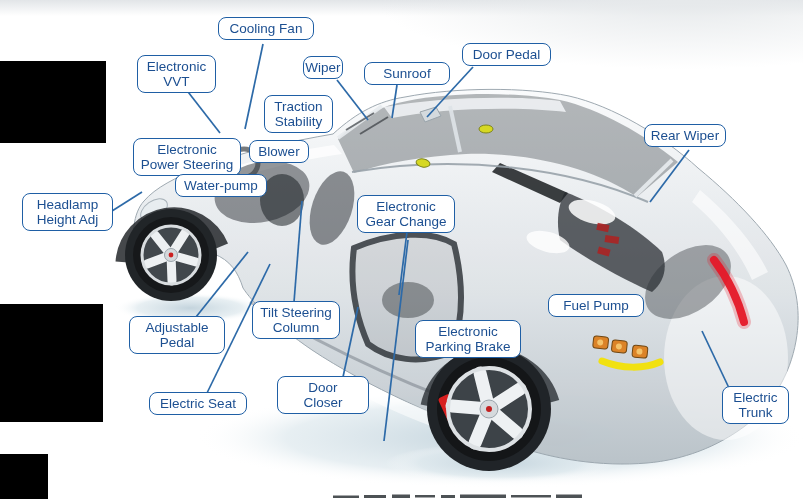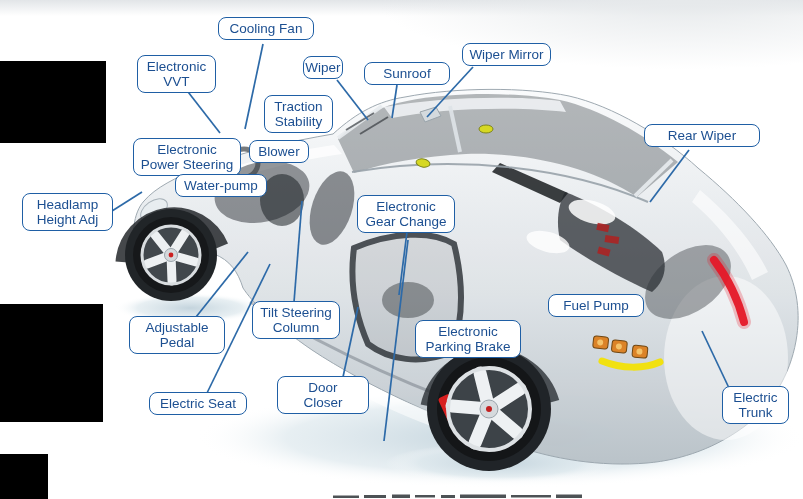--- a/index.html
+++ b/index.html
@@ -175,30 +175,30 @@
       <rect x="511" y="495" width="40" height="2.5"></rect>
         <rect x="556" y="494.5" width="26" height="3.5"></rect>
     </g>
   </svg>
 
   <div class="callout" style="left:218px;top:17px;width:96px">Cooling Fan</div>
   <div class="callout" style="left:137px;top:55px;width:79px">Electronic
 VVT</div>
   <div class="callout" style="left:303px;top:56px;width:40px">Wiper</div>
   <div class="callout" style="left:364px;top:62px;width:86px">Sunroof</div>
-  <div class="callout" style="left:462px;top:43px;width:89px">Wiper Mirror</div>
+  <div class="callout" style="left:462px;top:43px;width:89px">Door Pedal</div>
   <div class="callout" style="left:264px;top:95px;width:69px">Traction
 Stability</div>
   <div class="callout" style="left:133px;top:138px;width:108px">Electronic
 Power Steering</div>
   <div class="callout" style="left:249px;top:140px;width:60px">Blower</div>
   <div class="callout" style="left:175px;top:174px;width:92px">Water-pump</div>
   <div class="callout" style="left:22px;top:193px;width:91px">Headlamp
 Height Adj</div>
-  <div class="callout" style="left:644px;top:124px;width:116px">Rear Wiper</div>
+  <div class="callout" style="left:644px;top:124px;width:82px">Rear Wiper</div>
   <div class="callout" style="left:357px;top:195px;width:98px">Electronic
 Gear Change</div>
   <div class="callout" style="left:548px;top:294px;width:96px">Fuel Pump</div>
   <div class="callout" style="left:415px;top:320px;width:106px">Electronic
 Parking Brake</div>
   <div class="callout" style="left:722px;top:386px;width:67px">Electric
 Trunk</div>
   <div class="callout" style="left:129px;top:316px;width:96px">Adjustable
 Pedal</div>
   <div class="callout" style="left:252px;top:301px;width:88px">Tilt Steering

